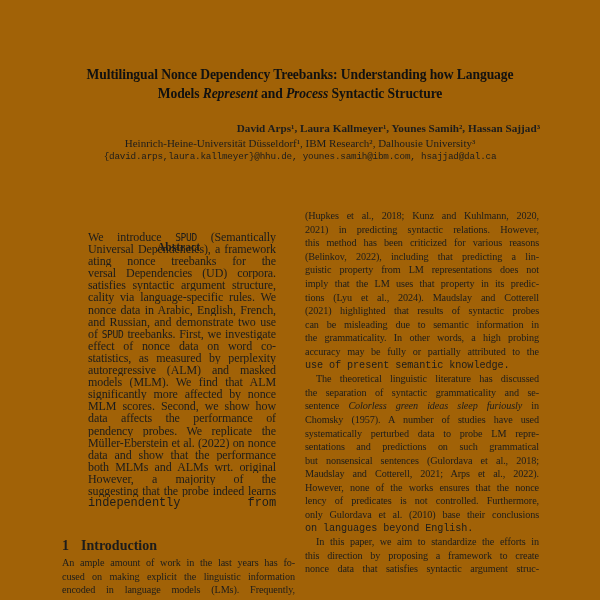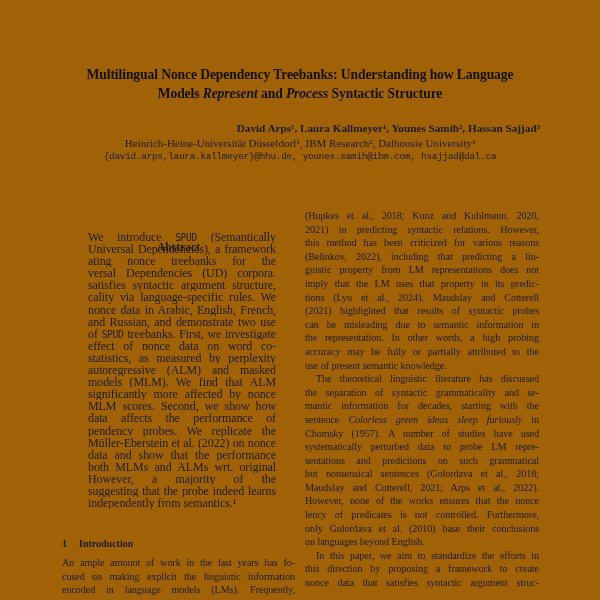--- a/index.html
+++ b/index.html
@@ -53,21 +53,21 @@
     letter-spacing: -0.2px;
   }
 
   
   .line {
     text-align: justify;
     text-align-last: justify;
     overflow: hidden;
     letter-spacing: -0.1px;
   }
-  .line.end { text-align-last: left; }
+  .line.end { text-align-last: left; font-family: Liberation Mono, monospace; }
   .line.ind { text-indent: 11px; }
   .it { font-style: italic; }
   .sc { font-family: "DejaVu Sans Mono", monospace; font-size: 0.8em; letter-spacing: -0.3px; }
 
   
   .abs-heading {
     position: absolute;
     left: 62px; top: 209px; width: 233px;
     text-align: center;
     font-weight: bold;
@@ -75,21 +75,21 @@
     margin-top: 32px;
   }
   .abs-text { position: absolute; left: 88px; top: 231px; width: 188px; }
   .abs-text .line { font-size: 12px; line-height: 12.1px; height: 12.1px; }
 
   
   .sec-heading {
     position: absolute;
     left: 62px; top: 538px; width: 233px;
     font-weight: bold;
-    font-size: 10px;
+    font-size: 14px;
   }
   .sec-heading .sec-title { margin-left: 12px; }
 
   
   .intro-text { position: absolute; left: 62px; top: 556px; width: 233px; }
   .right-col  { position: absolute; left: 305px; top: 209px; width: 234px; }
   .body-lines .line { font-size: 10.2px; line-height: 13.6px; height: 13.6px; }
 </style>
 </head>
 <body>
@@ -148,26 +148,25 @@
   <div class="right-col body-lines">
       <div class="line"><span>(Hupkes et al., 2018; Kunz and Kuhlmann, 2020,</span></div>
       <div class="line"><span>2021) in predicting syntactic relations. However,</span></div>
       <div class="line"><span>this method has been criticized for various reasons</span></div>
       <div class="line"><span>(Belinkov, 2022), including that predicting a lin-</span></div>
       <div class="line"><span>guistic property from LM representations does not</span></div>
       <div class="line"><span>imply that the LM uses that property in its predic-</span></div>
       <div class="line"><span>tions (Lyu et al., 2024). Maudslay and Cotterell</span></div>
       <div class="line"><span>(2021) highlighted that results of syntactic probes</span></div>
       <div class="line"><span>can be misleading due to semantic information in</span></div>
-      <div class="line"><span>the representation. In other words, a high probing</span></div>
+      <div class="line"><span>the grammaticality. In other words, a high probing</span></div>
       <div class="line"><span>accuracy may be fully or partially attributed to the</span></div>
       <div class="line end"><span>use of present semantic knowledge.</span></div>
       <div class="line ind"><span>The theoretical linguistic literature has discussed</span></div>
       <div class="line"><span>the separation of syntactic grammaticality and se-</span></div>
-      <div class="line"><span>mantic information for decades, starting with the</span></div>
       <div class="line"><span>sentence </span><span class="it">Colorless green ideas sleep furiously</span><span> in</span></div>
       <div class="line"><span>Chomsky (1957). A number of studies have used</span></div>
       <div class="line"><span>systematically perturbed data to probe LM repre-</span></div>
       <div class="line"><span>sentations and predictions on such grammatical</span></div>
       <div class="line"><span>but nonsensical sentences (Gulordava et al., 2018;</span></div>
       <div class="line"><span>Maudslay and Cotterell, 2021; Arps et al., 2022).</span></div>
       <div class="line"><span>However, none of the works ensures that the nonce</span></div>
       <div class="line"><span>lency of predicates is not controlled. Furthermore,</span></div>
       <div class="line"><span>only Gulordava et al. (2010) base their conclusions</span></div>
       <div class="line end"><span>on languages beyond English.</span></div>

